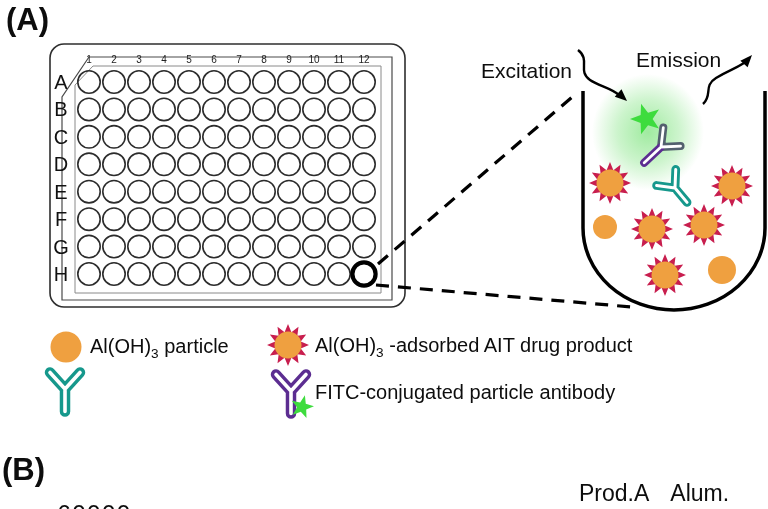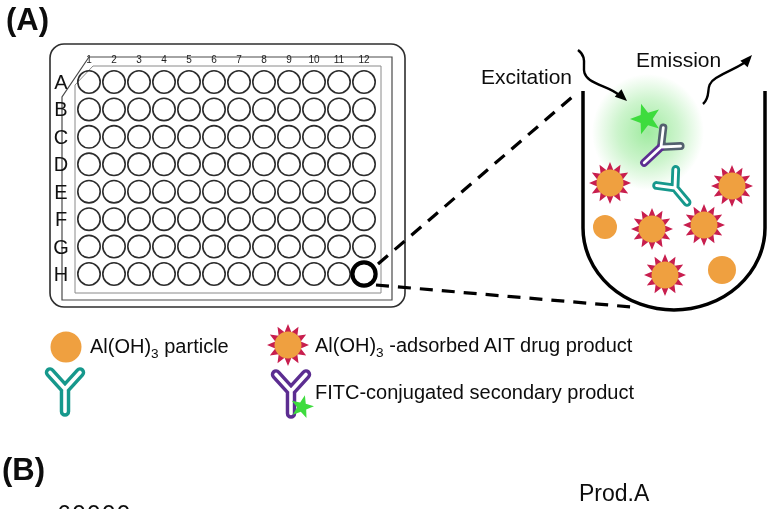--- a/index.html
+++ b/index.html
@@ -247,31 +247,32 @@
       </g>
       <g transform="translate(291,391) scale(1.5)" style="color:var(--secondary-purple)">
         <use href="#ab"></use>
       </g>
       <polygon class="fitc" transform="translate(302,407) rotate(14) scale(0.75)" points="0.00,-16.00 3.88,-5.34 15.22,-4.94 6.28,2.04 9.40,12.94 0.00,6.60 -9.40,12.94 -6.28,2.04 -15.22,-4.94 -3.88,-5.34"></polygon>
     </g>
   </svg>
 
   <div class="lbl panel-label" style="left:6px;top:2px;">(A)</div>
 
-  <div class="lbl callout-text" style="left:481px;top:65px;">Excitation</div>
+  <div class="lbl callout-text" style="left:481px;top:59px;">Excitation</div>
   <div class="lbl callout-text" style="left:636px;top:48px;">Emission</div>
 
   <div class="lbl legend-text" style="left:90px;top:335px;"><span>Al(OH)</span><sub>3</sub><span> particle</span></div>
 
   <div class="lbl legend-text" style="left:315px;top:334px;"><span>Al(OH)</span><sub>3</sub><span> -adsorbed AIT drug product</span></div>
 
 
-  <div class="lbl legend-text" style="left:315px;top:381px;">FITC-conjugated secondary product</div>
+  <div class="lbl legend-text" style="left:315px;top:381px;">FITC-conjugated particle antibody</div>
 
   <div class="lbl panel-label" style="left:2px;top:452px;">(B)</div>
 
   <div class="lbl chart-legend" style="left:579px;top:480px;align-items:center;">
     <span>Prod.A</span>
+    <span>Alum.</span>
   </div>
 
   <div class="lbl y-tick" style="left:57px;top:500px;">60000</div>
 
 </div>
 
 </body></html>

